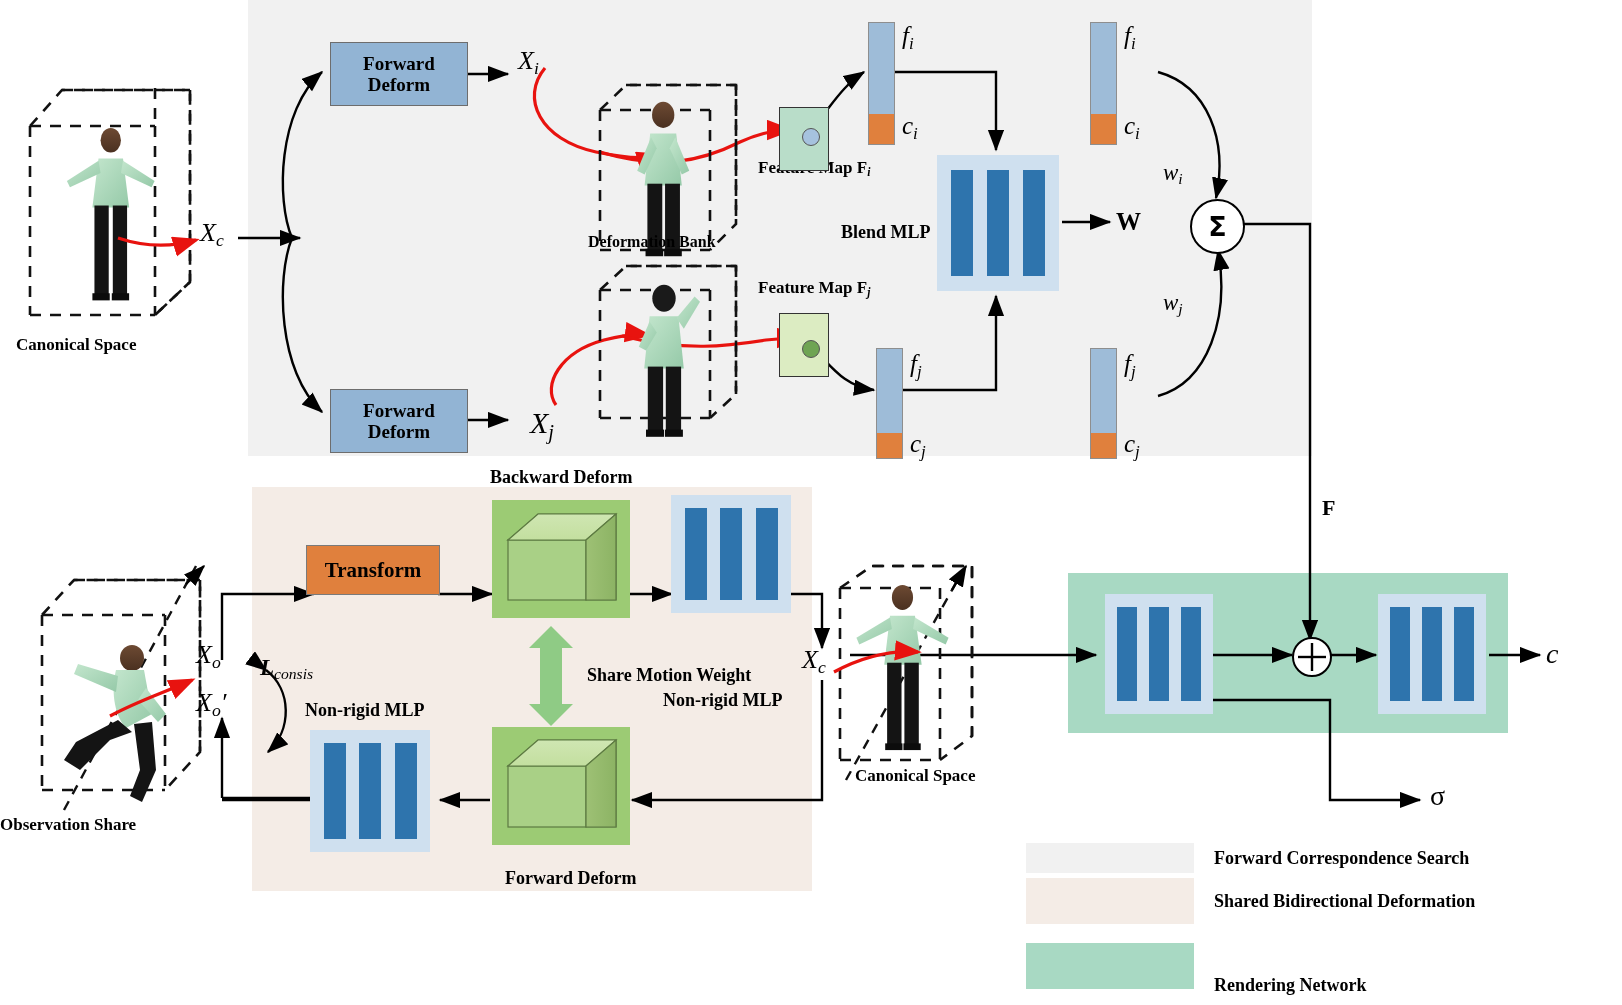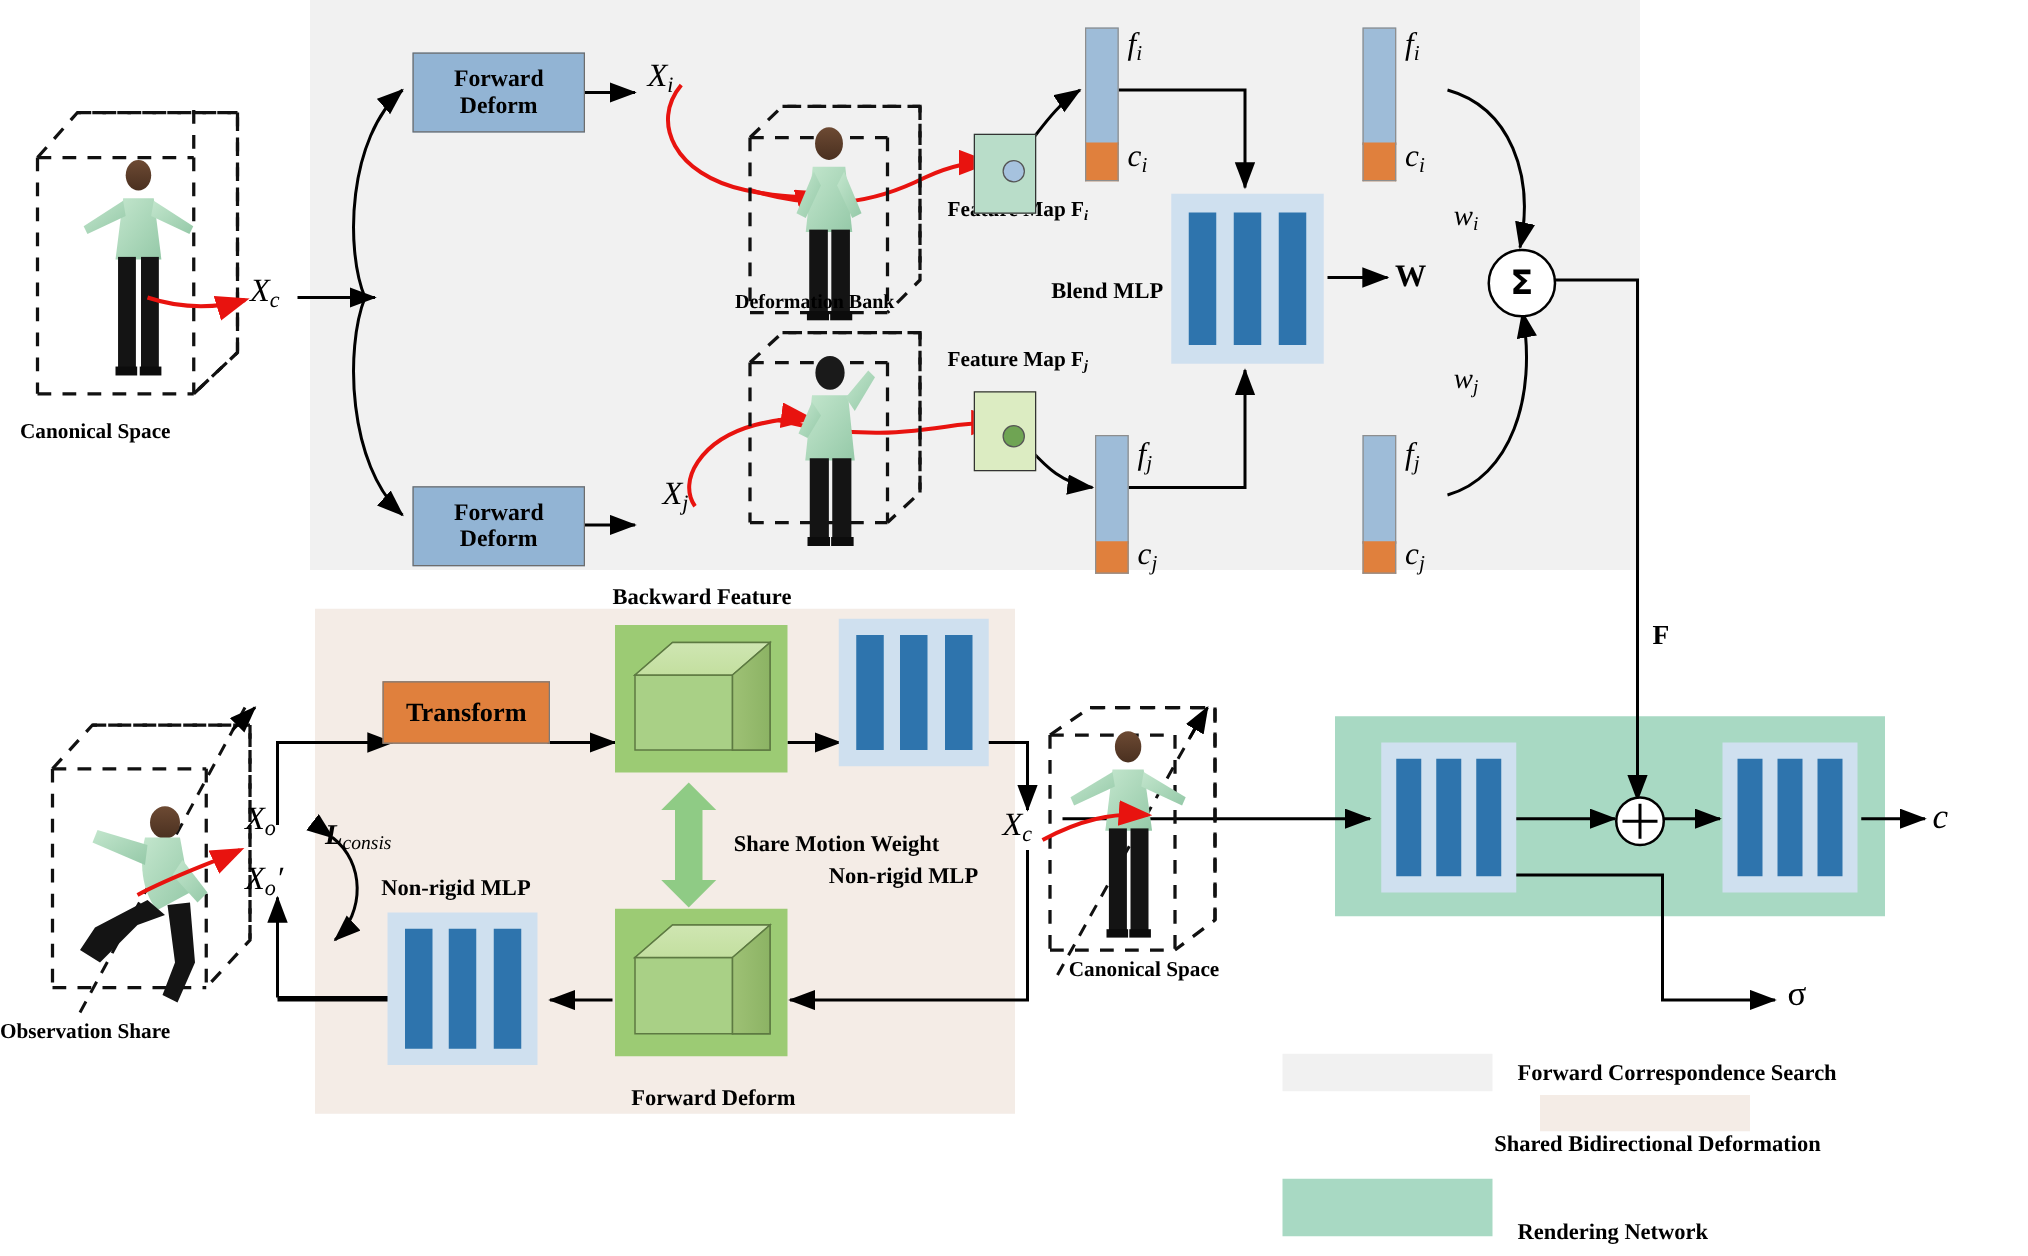--- a/index.html
+++ b/index.html
@@ -266,21 +266,21 @@
 Deform</span>
   </div>
   <div class="abs box-blue" style="left:330px;top:389px;width:136px;height:62px;font-size:19px;">
     <span style="white-space:pre-line">Forward
 Deform</span>
   </div>
 
   <div class="abs math" style="left:518px;top:46px;font-size:26px;">
     <span>X</span><span class="sub">i</span>
   </div>
-  <div class="abs math" style="left:530px;top:380px;font-size:26px;">
+  <div class="abs math" style="left:530px;top:406px;font-size:30px;">
     <span>X</span><span class="sub">j</span>
   </div>
 
   <div class="abs lbl" style="left:588px;top:233px;font-size:16px;">Deformation Bank</div>
 
   <div class="abs lbl" style="left:758px;top:158px;font-size:17px;">
     <span>Feature Map F</span><span class="sub">i</span>
   </div>
   <div class="abs fmap" style="left:779px;top:107px;width:48px;height:62px;background:#b9ddc9;">
     <span class="abs dot" style="left:22px;top:20px;width:16px;height:16px;background:#a6c2de;"></span>
@@ -358,21 +358,21 @@
     <span>X</span><span class="sub">o</span><span>′</span>
   </div>
   <div class="abs math" style="left:260px;top:655px;font-size:23px;">
     <b style="font-style:italic">L</b><span class="sub">consis</span>
   </div>
 
   <div class="abs box-orange" style="left:306px;top:545px;width:132px;height:48px;font-size:21px;text-align:right;">
     <span>Transform</span>
   </div>
 
-  <div class="abs lbl" style="left:490px;top:467px;font-size:18px;">Backward Feature</div>
+  <div class="abs lbl" style="left:490px;top:467px;font-size:18px;">Backward Deform</div>
   <div class="abs lbl" style="left:505px;top:868px;font-size:18px;">Forward Deform</div>
 
   <div class="abs mlp" style="left:671px;top:495px;width:120px;height:118px;">
     <i style="width:22px"></i>
     <i style="width:22px"></i>
     <i style="width:22px"></i>
   </div>
   <div class="abs lbl" style="left:663px;top:690px;font-size:18px;">Non-rigid MLP</div>
 
   <div class="abs mlp" style="left:310px;top:730px;width:120px;height:122px;">
@@ -406,21 +406,21 @@
     <i style="width:20px"></i>
   </div>
   <div class="abs math" style="left:1546px;top:638px;font-size:28px;">c</div>
   <div class="abs math" style="left:1430px;top:780px;font-size:28px;font-style:normal;">σ</div>
 
   <div class="abs" style="left:1026px;top:840px;width:580px;">
     <div class="legend-row" style="height:36px;">
       <span class="legend-swatch" style="width:168px;height:30px;background:#f1f1f1;"></span>
       <span class="lbl" style="margin-left:20px;font-size:18px;">Forward Correspondence Search</span>
     </div>
-    <div class="legend-row" style="height:50px;flex-direction:column;">
+    <div class="legend-row" style="height:50px;">
       <span class="legend-swatch" style="width:168px;height:46px;background:#f4ece6;"></span>
       <span class="lbl" style="margin-left:20px;font-size:18px;">Shared Bidirectional Deformation</span>
     </div>
     <div class="legend-row" style="height:52px;margin-top:14px;">
       <span class="legend-swatch" style="width:168px;height:46px;background:#a8d9c3;"></span>
       <span class="lbl" style="margin-left:20px;font-size:18px;margin-top:38px;">Rendering Network</span>
     </div>
   </div>
 
 </div>

